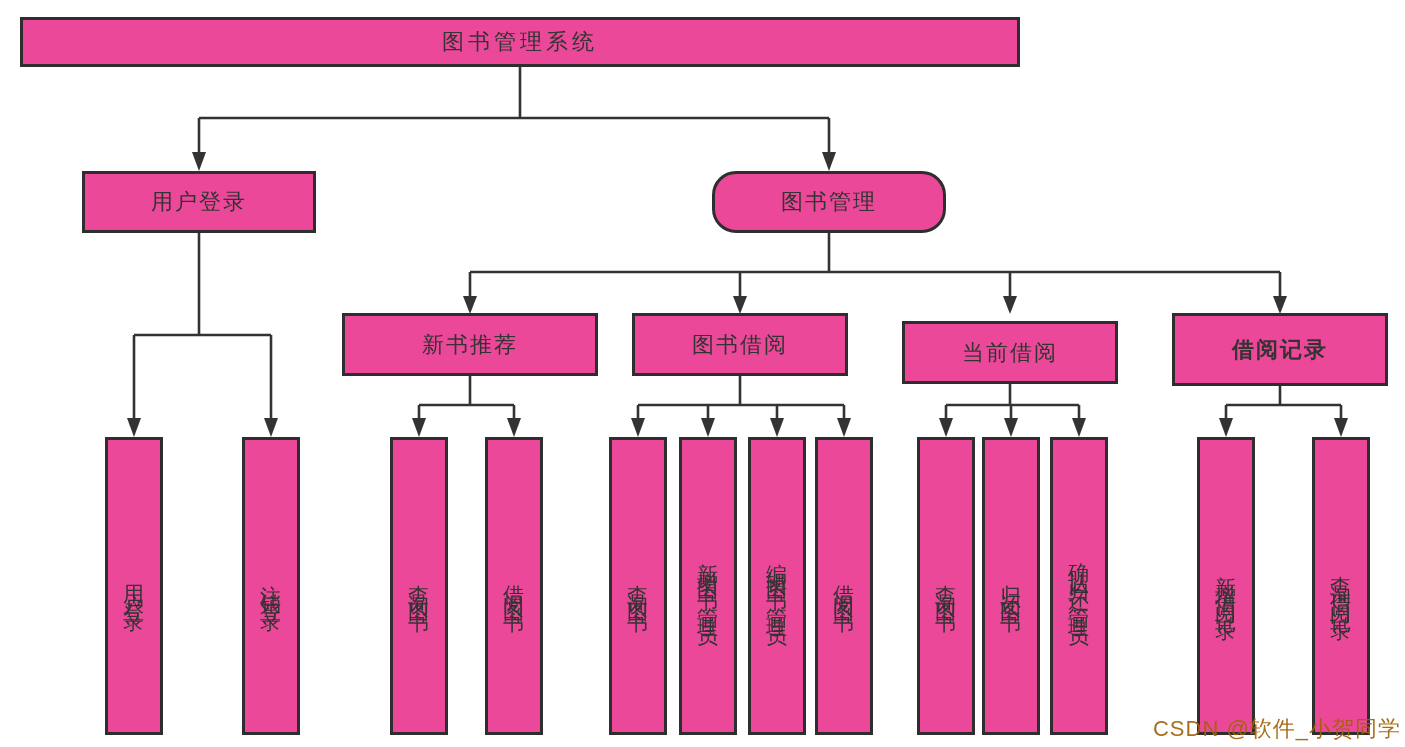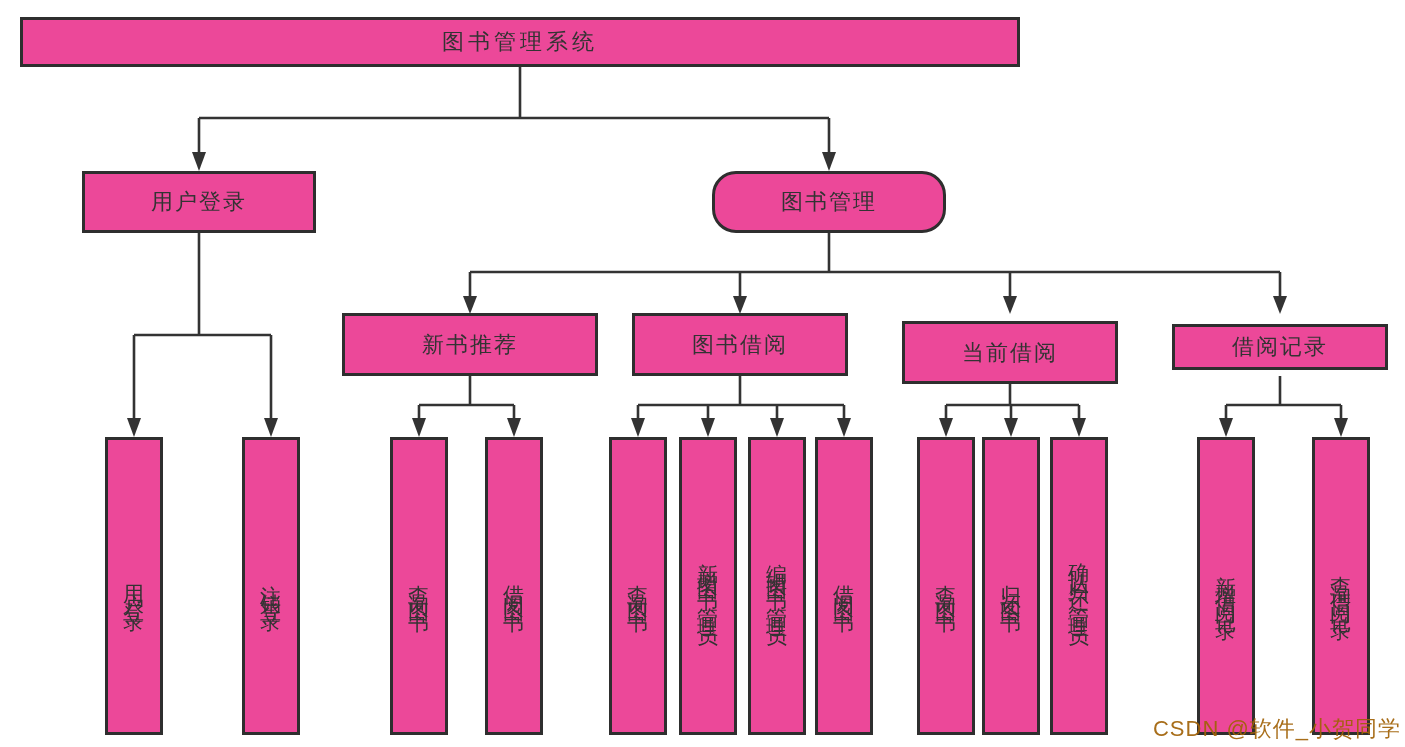--- a/index.html
+++ b/index.html
@@ -22,21 +22,21 @@
     display:flex;align-items:center;justify-content:center;
     font-size:22px;letter-spacing:2px;
     z-index:2;
   }
   .n-root{left:20px;top:17px;width:1000px;height:50px;letter-spacing:4px;}
   .n-user-login{left:82px;top:171px;width:234px;height:62px;}
   .n-book-mgmt{left:712px;top:171px;width:234px;height:62px;border-radius:24px;}
   .n-l3-0{left:342px;top:313px;width:256px;height:63px;}
   .n-l3-1{left:632px;top:313px;width:216px;height:63px;}
   .n-l3-2{left:902px;top:313px;width:216px;height:63px;margin-top:8px;}
-  .n-l3-3{left:1172px;top:324px;width:216px;height:46px;}
+  .n-l3-3{left:1172px;top:313px;width:216px;height:73px;font-weight:bold;}
   .leaf{top:437px;width:58px;height:298px;letter-spacing:0;}
   .vtext{
     writing-mode:vertical-lr;
     text-orientation:mixed;
     font-size:21px;
     line-height:1;
     letter-spacing:9px;
     white-space:nowrap;
   }
   .f1{left:105px}.f2{left:242px}.f3{left:390px}.f4{left:485px}

